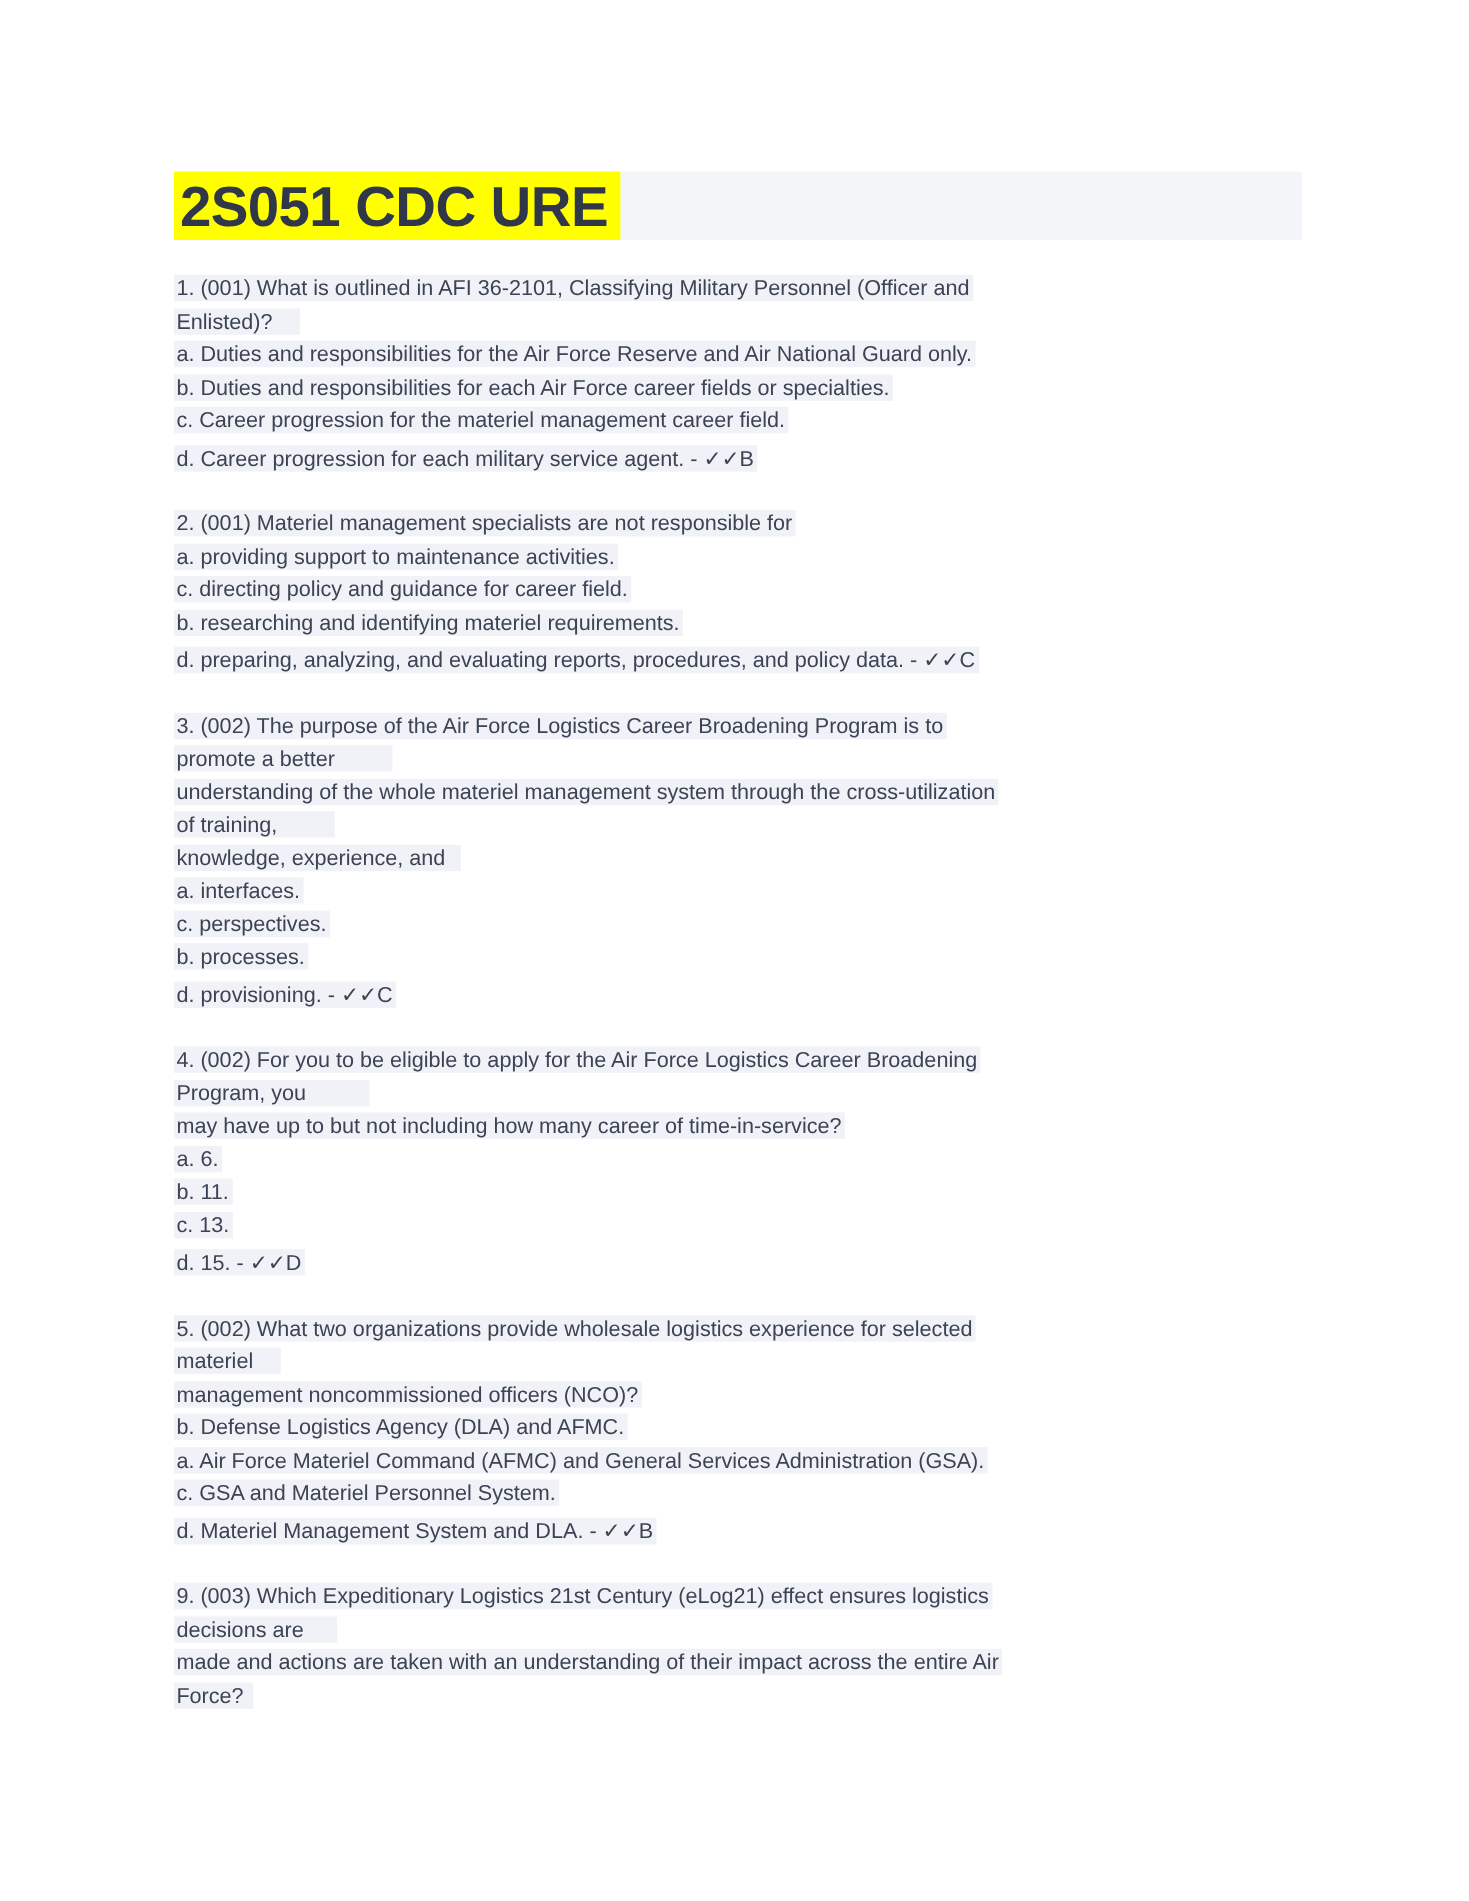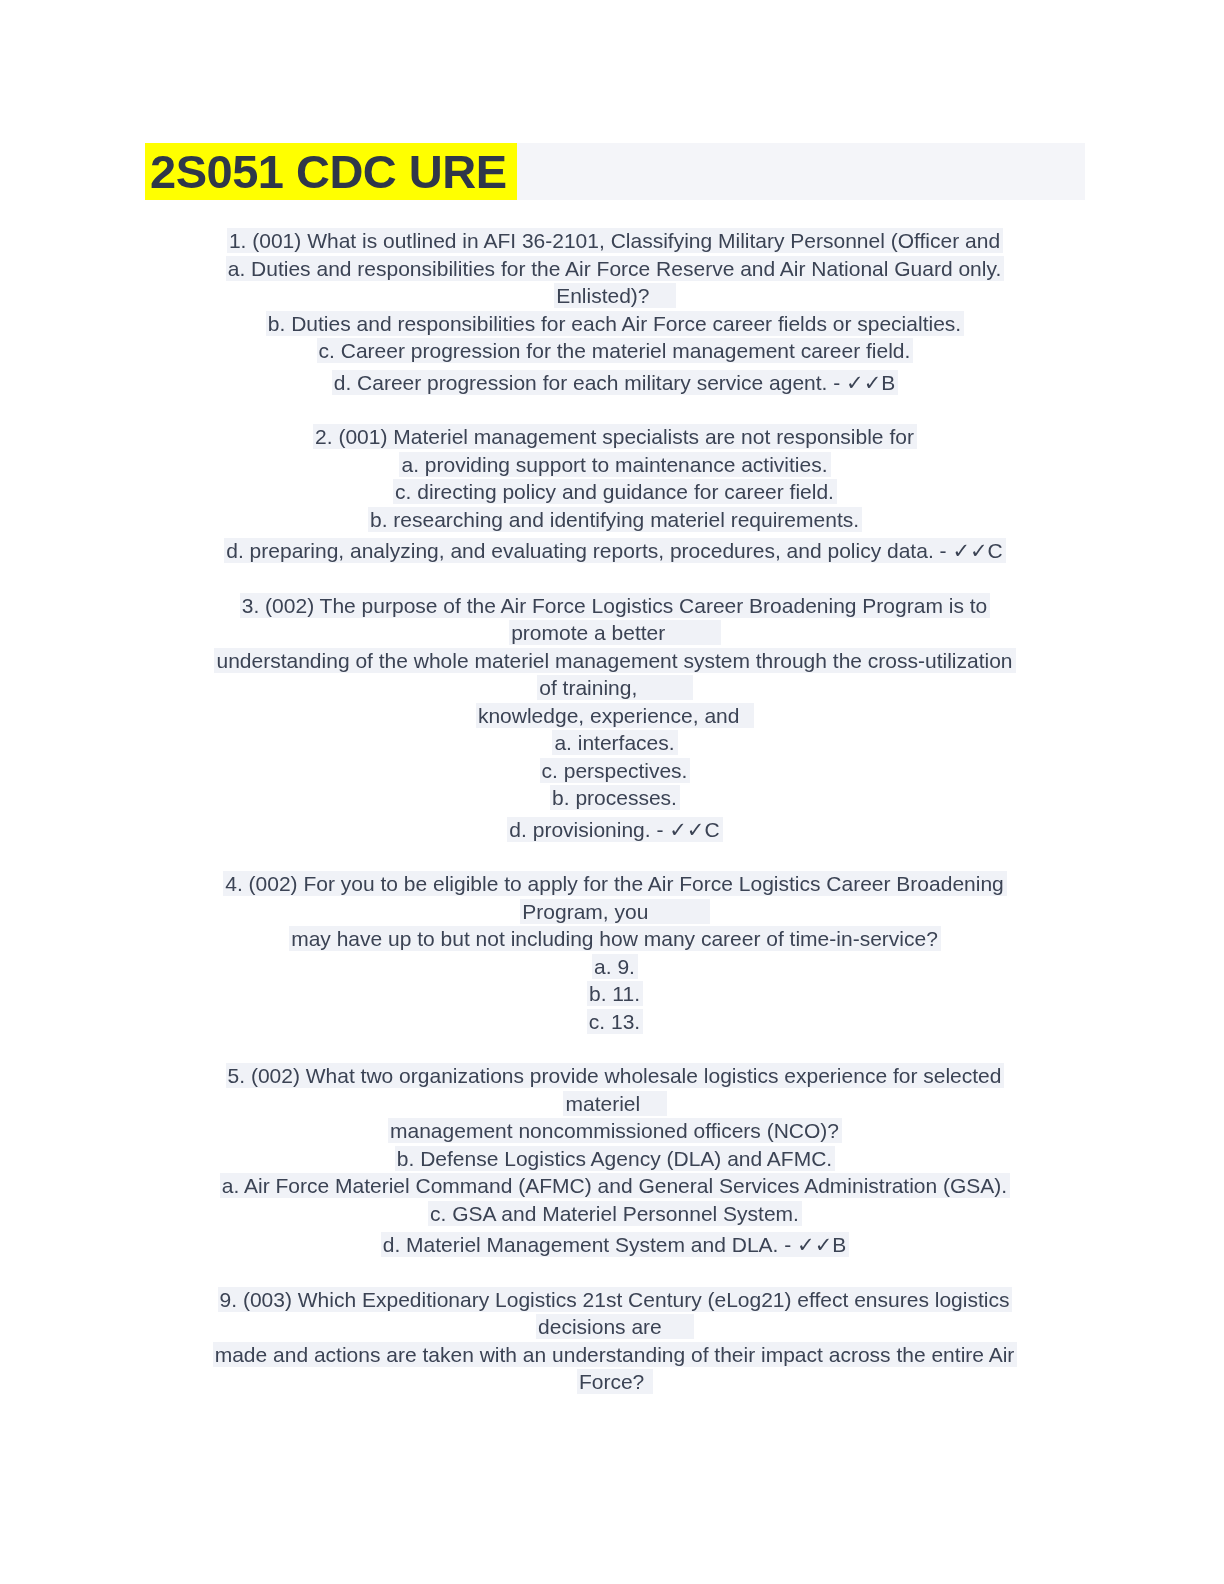--- a/index.html
+++ b/index.html
@@ -46,46 +46,45 @@
     white-space:pre;
   }
   .questions{
     margin-top:27px;
     color:var(--text);
   }
   .question{
     margin-bottom:27px;
   }
   .line{
-    font-size:21px;
+    font-size:18px;
     line-height:27.5px;
     white-space:pre;
-    text-align:center;
   }
   .line .hl{
     background:var(--hl);
     padding:1px 3px 1px 2px;
   }
   .answer-line{
     margin-top:4px;
   }
 </style>
 </head>
 <body>
 
 <div class="page">
   <div class="content">
     <div class="banner">
       <span class="title-hl">2S051 CDC URE</span>
     </div>
     <div class="questions">
         <div class="question">
           <div class="line"><span class="hl">1. (001) What is outlined in AFI 36-2101, Classifying Military Personnel (Officer and</span></div>
+          <div class="line"><span class="hl">Enlisted)?    </span></div>
           <div class="line"><span class="hl">a. Duties and responsibilities for the Air Force Reserve and Air National Guard only.</span></div>
-          <div class="line"><span class="hl">Enlisted)?    </span></div>
           <div class="line"><span class="hl">b. Duties and responsibilities for each Air Force career fields or specialties.</span></div>
           <div class="line"><span class="hl">c. Career progression for the materiel management career field.</span></div>
           <div class="line answer-line"><span class="hl">d. Career progression for each military service agent. - ✓✓B</span></div>
         </div>
         <div class="question">
           <div class="line"><span class="hl">2. (001) Materiel management specialists are not responsible for</span></div>
           <div class="line"><span class="hl">a. providing support to maintenance activities.</span></div>
           <div class="line"><span class="hl">c. directing policy and guidance for career field.</span></div>
           <div class="line"><span class="hl">b. researching and identifying materiel requirements.</span></div>
           <div class="line answer-line"><span class="hl">d. preparing, analyzing, and evaluating reports, procedures, and policy data. - ✓✓C</span></div>
@@ -98,23 +97,24 @@
           <div class="line"><span class="hl">knowledge, experience, and  </span></div>
           <div class="line"><span class="hl">a. interfaces.</span></div>
           <div class="line"><span class="hl">c. perspectives.</span></div>
           <div class="line"><span class="hl">b. processes.</span></div>
           <div class="line answer-line"><span class="hl">d. provisioning. - ✓✓C</span></div>
         </div>
         <div class="question">
           <div class="line"><span class="hl">4. (002) For you to be eligible to apply for the Air Force Logistics Career Broadening</span></div>
           <div class="line"><span class="hl">Program, you          </span></div>
           <div class="line"><span class="hl">may have up to but not including how many career of time-in-service?</span></div>
-          <div class="line"><span class="hl">a. 9.</span></div>
+          <div class="line"><span class="hl">a. 6.</span></div>
           <div class="line"><span class="hl">b. 11.</span></div>
           <div class="line"><span class="hl">c. 13.</span></div>
+          <div class="line answer-line"><span class="hl">d. 15. - ✓✓D</span></div>
         </div>
         <div class="question">
           <div class="line"><span class="hl">5. (002) What two organizations provide wholesale logistics experience for selected</span></div>
           <div class="line"><span class="hl">materiel    </span></div>
           <div class="line"><span class="hl">management noncommissioned officers (NCO)?</span></div>
           <div class="line"><span class="hl">b. Defense Logistics Agency (DLA) and AFMC.</span></div>
           <div class="line"><span class="hl">a. Air Force Materiel Command (AFMC) and General Services Administration (GSA).</span></div>
           <div class="line"><span class="hl">c. GSA and Materiel Personnel System.</span></div>
           <div class="line answer-line"><span class="hl">d. Materiel Management System and DLA. - ✓✓B</span></div>
         </div>

